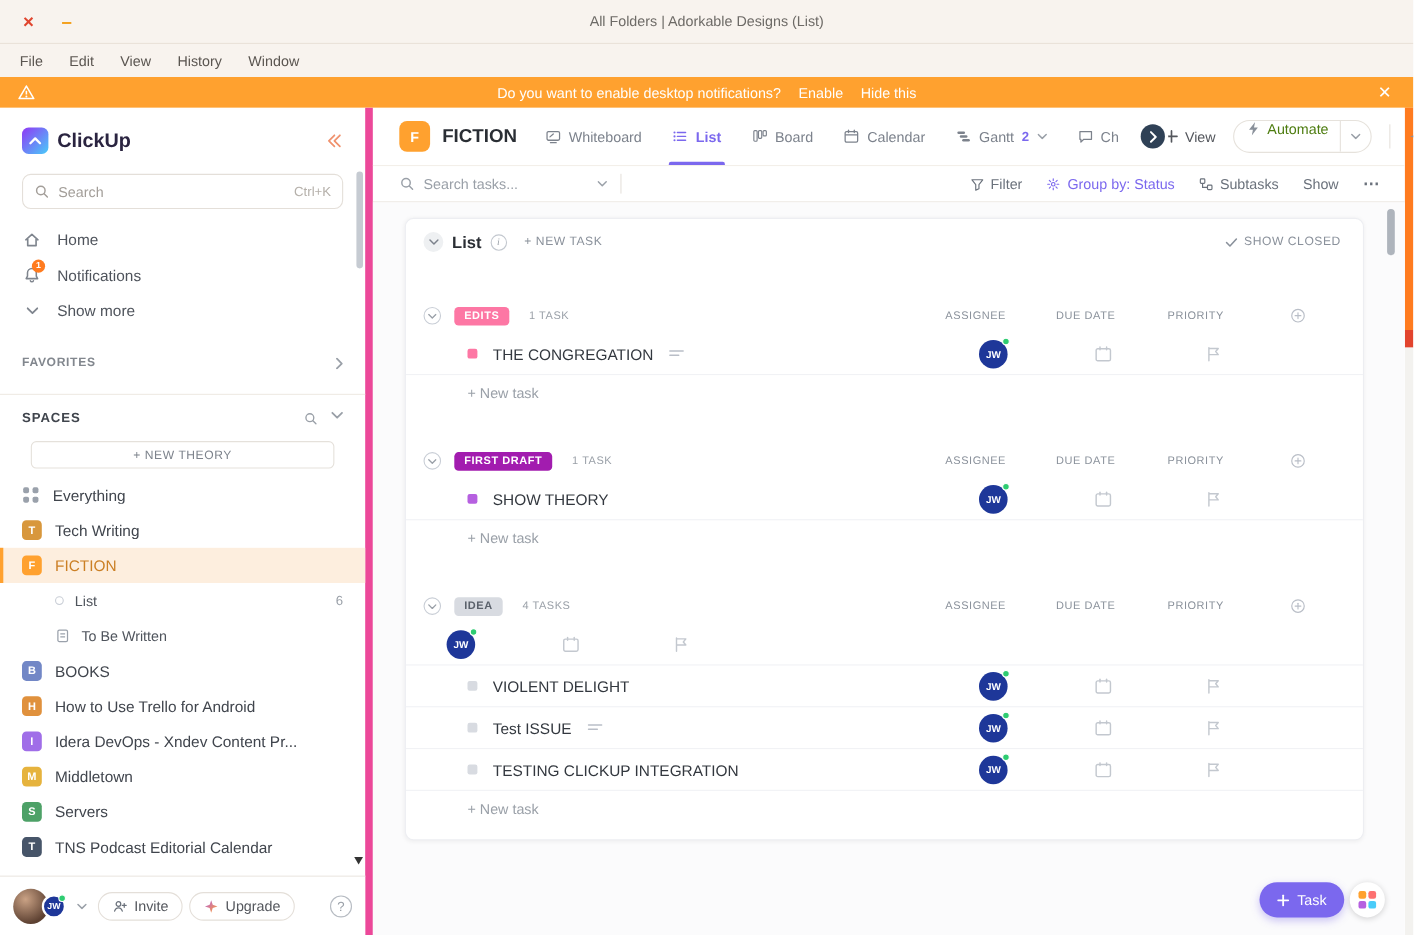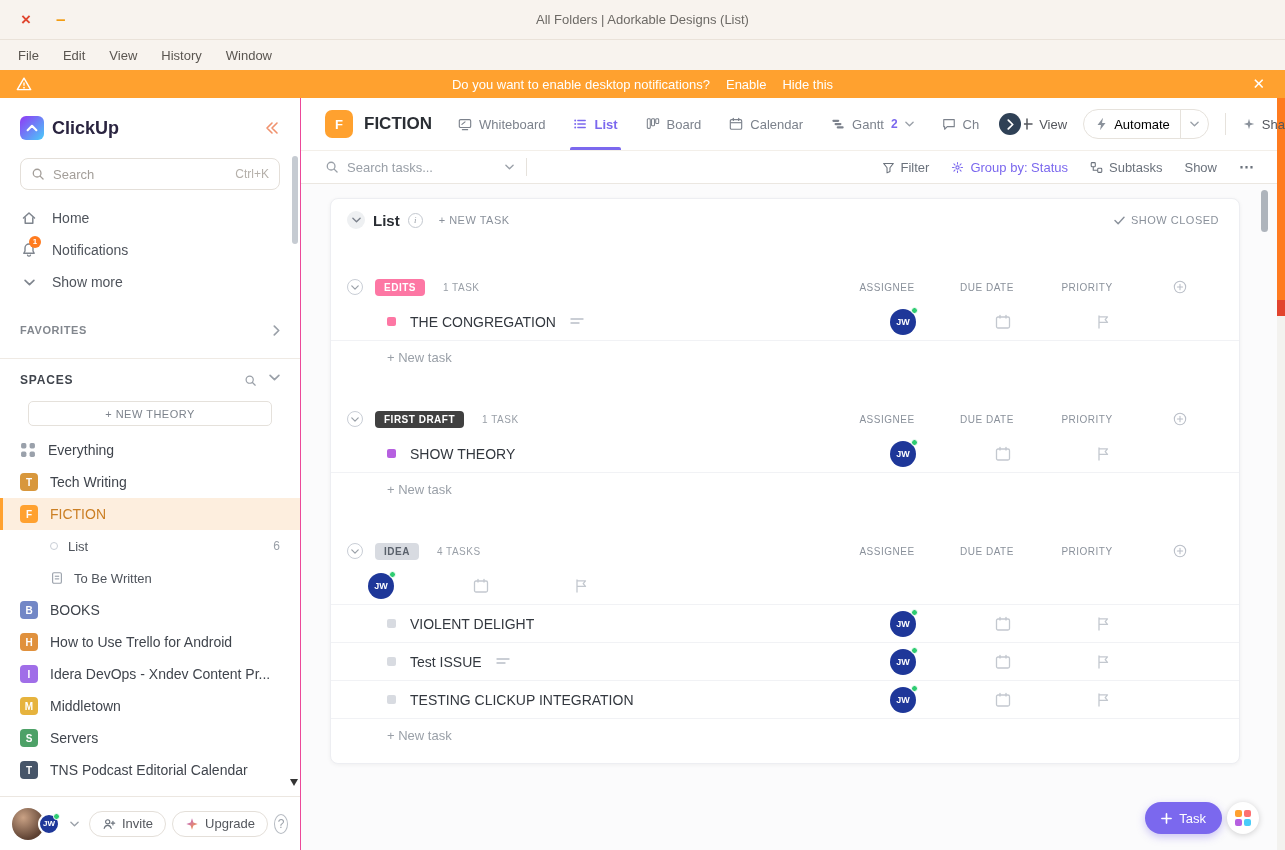--- a/index.html
+++ b/index.html
@@ -23,21 +23,21 @@
   .banner-close { position:absolute; right:20px; font-size:15px; cursor:pointer; }
 
   
   .content { display:flex; height:752px; position:relative; }
   .bg-strip { width:8px; height:752px; display:flex; flex-direction:column; }
   .strip-orange { height:202px; background:#ff7b1f; }
   .strip-red { height:16px; background:#e2442e; }
   .strip-rest { flex:1; background:#f3f2ef; }
 
   
-  .sidebar { width:301px; border-right:1px solid #ec4899; position:relative; background:#fff; flex-shrink:0; }
+  .sidebar { width:339px; border-right:7px solid #ec4899; position:relative; background:#fff; flex-shrink:0; }
   .logo-row { display:flex; align-items:center; padding:18px 20px 12px 20px; }
   .logo-mark { width:24px; height:24px; border-radius:6px; background:linear-gradient(135deg,#9038f5,#49ccf9); display:flex; align-items:center; justify-content:center; margin-right:8px; }
   .logo-text { font-size:18px; font-weight:bold; color:#2a2440; }
   .collapse-icon { margin-left:auto; color:#f0926e; display:flex; cursor:pointer; }
   .search-pill { margin:6px 20px 0 20px; height:32px; border:1px solid #e4dfd9; border-radius:8px; display:flex; align-items:center; padding:0 10px; color:#a39e99; font-size:13px; gap:8px; cursor:text; }
   .search-shortcut { margin-left:auto; font-size:12px; color:#b5b0aa; }
   .nav { margin-top:12px; }
   .nav-item { height:32px; display:flex; align-items:center; gap:14px; padding:0 20px; font-size:14px; color:#4f545c; cursor:pointer; }
   .nav-icon { width:18px; display:flex; justify-content:center; color:#7f858e; position:relative; }
   .notif-badge { position:absolute; top:-6px; left:9px; min-width:12px; height:12px; border-radius:6px; background:#ff7b1f; color:#fff; font-size:8px; line-height:12px; text-align:center; font-weight:bold; padding:0 2px; }
@@ -73,21 +73,21 @@
   .tab { display:flex; align-items:center; gap:7px; font-size:13px; color:#7c828c; height:100%; position:relative; cursor:pointer; white-space:nowrap; }
   .tab.active { color:#7b68ee; font-weight:bold; }
   .tab.active::after { content:""; position:absolute; bottom:0; left:-3px; right:-3px; height:3px; background:#7b68ee; border-radius:2px 2px 0 0; }
   .tab-badge { color:#7b68ee; font-size:12px; font-weight:bold; }
   .tab-caret { display:flex; color:#9aa0a8; }
   .tab-clip { max-width:42px; overflow:hidden; }
   .nav-circle { width:22px; height:22px; border-radius:50%; background:#2f4156; color:#fff; display:flex; align-items:center; justify-content:center; margin-left:-8px; box-shadow:0 0 0 3px #fff; cursor:pointer; flex-shrink:0; z-index:2; }
   .header-right { margin-left:auto; display:flex; align-items:center; gap:16px; }
   .view-btn { display:flex; gap:6px; align-items:center; font-size:13px; color:#54575d; cursor:pointer; }
   .automate-btn { display:flex; align-items:center; border:1px solid #e6e2dc; border-radius:16px; height:30px; overflow:hidden; cursor:pointer; }
-  .automate-main { display:flex; align-items:center; gap:6px; padding:0 10px 0 12px; font-size:13px; color:#000000; height:100%; }
+  .automate-main { display:flex; align-items:flex-start; gap:6px; padding:0 10px 0 12px; font-size:13px; color:#4d7c0f; height:100%; }
   .automate-caret { padding:0 9px; border-left:1px solid #e6e2dc; color:#9aa0a8; height:100%; display:flex; align-items:center; }
   .header-divider { width:1px; height:22px; background:#e6e2dc; }
   .share-btn { display:flex; gap:6px; align-items:center; font-size:13px; color:#54575d; cursor:pointer; }
 
   .toolbar { height:34px; display:flex; align-items:center; padding:0 22px 0 24px; border-top:1px solid #f3efe9; border-bottom:1px solid #ebe7e1; gap:12px; }
   .task-search { display:flex; align-items:center; gap:8px; color:#9aa0a8; }
   .task-search input { border:none; outline:none; width:150px; font-size:13px; background:transparent; color:#555; }
   .task-search input::placeholder { color:#9aa0a8; }
   .toolbar-div { width:1px; height:18px; background:#e6e2dc; }
   .toolbar-right { margin-left:auto; display:flex; align-items:center; gap:22px; font-size:13px; color:#6b727c; }
@@ -581,21 +581,21 @@
           </div>
 
           <div class="group">
             <div class="group-head">
               <div class="gh-left">
                 <span class="group-collapse">
                   <svg class="ic" width="8" height="5" viewBox="0 0 10 6">
                       <path d="M1 1l4 4 4-4" fill="none" stroke="currentColor" stroke-width="1.5" stroke-linecap="round" stroke-linejoin="round"></path>
                     </svg>
                 </span>
-                <span class="group-badge" style="background-color: #404040; color: rgb(255, 255, 255);">FIRST DRAFT</span>
+                <span class="group-badge" style="background-color: #a21caf; color: rgb(255, 255, 255);">FIRST DRAFT</span>
                 <span class="group-count">1 TASK</span>
               </div>
               <span class="col">ASSIGNEE</span>
               <span class="col">DUE DATE</span>
               <span class="col">PRIORITY</span>
               <span class="col-end">
                 <svg class="ic" width="14" height="14" viewBox="0 0 16 16">
                     <circle cx="8" cy="8" r="6.5" fill="none" stroke="#b9bec7" stroke-width="1.2"></circle>
                     <line x1="8" y1="5" x2="8" y2="11" stroke="#b9bec7" stroke-width="1.2" stroke-linecap="round"></line>
                     <line x1="5" y1="8" x2="11" y2="8" stroke="#b9bec7" stroke-width="1.2" stroke-linecap="round"></line>

